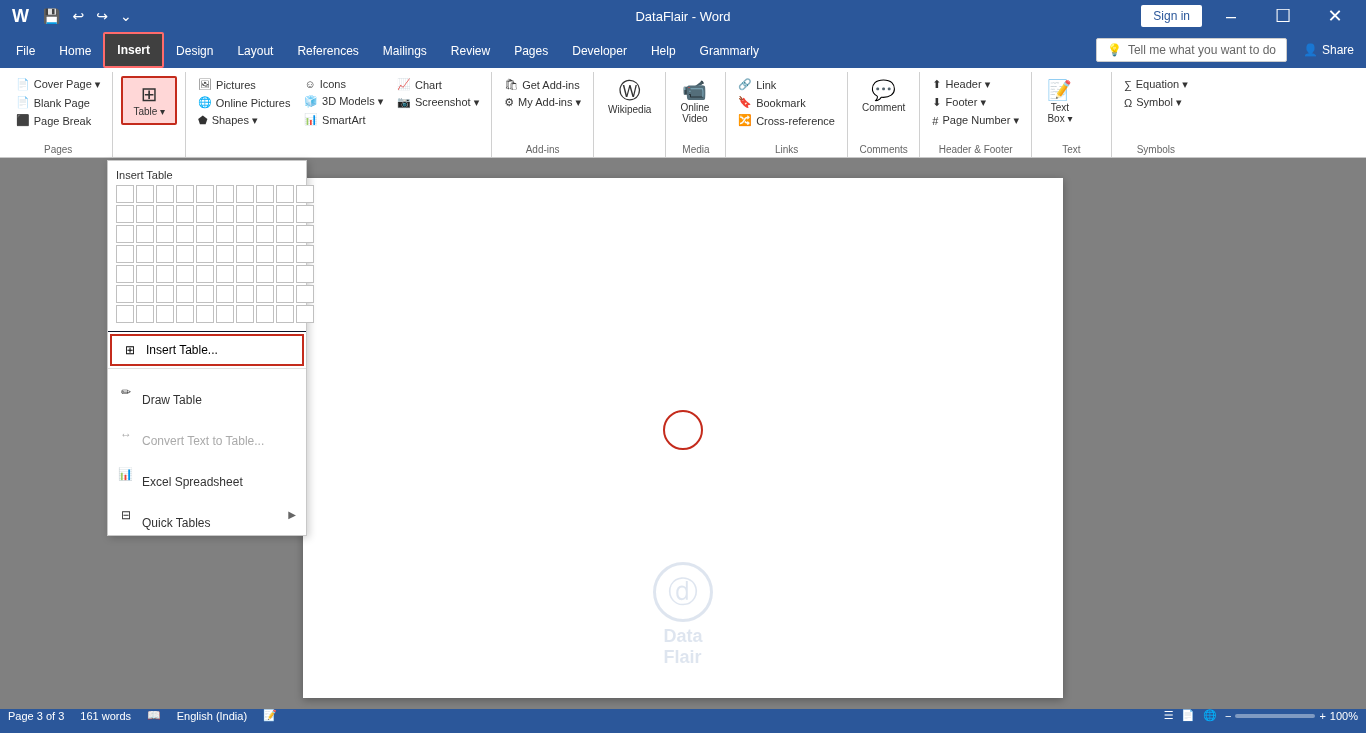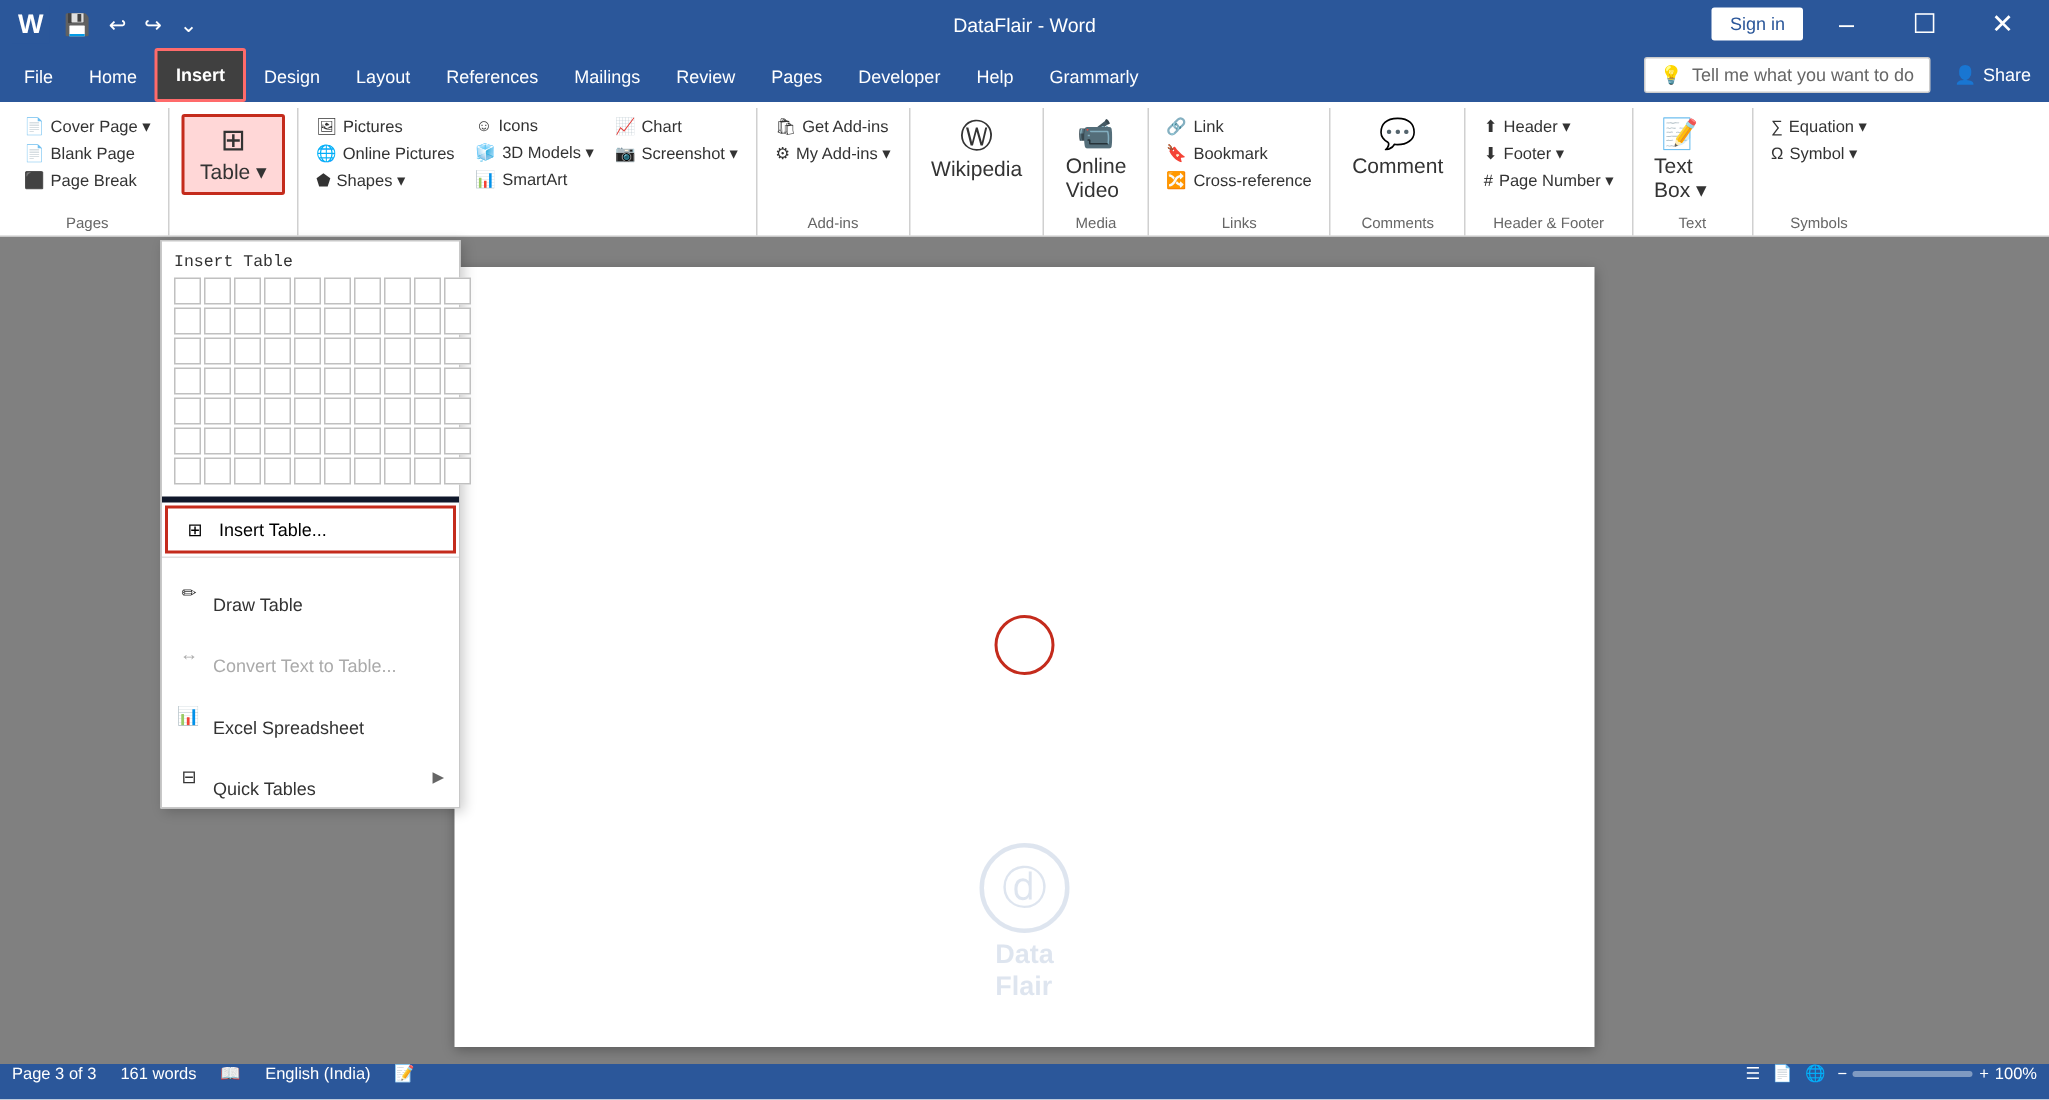--- a/index.html
+++ b/index.html
@@ -107,21 +107,21 @@
       font-size: 11px;
       color: #333;
       gap: 2px;
       min-width: 40px;
     }
     .ribbon-btn.highlighted-btn {
       background: #ffd7d7;
       border: 2px solid #c42b1c;
     }
     .ribbon-icon { font-size: 20px; line-height: 1; }
-    .ribbon-btn-label { font-size: 14px; }
+    .ribbon-btn-label { font-size: 10px; text-align: center; }
     .ribbon-btn-row {
       display: flex;
       flex-direction: column;
       gap: 1px;
     }
     .ribbon-btn-small {
       display: flex;
       align-items: center;
       gap: 4px;
       padding: 2px 4px;
@@ -161,22 +161,21 @@
       top: 160px;
       left: 107px;
       background: white;
       border: 1px solid #c8c8c8;
       box-shadow: 2px 2px 8px rgba(0,0,0,0.2);
       z-index: 1000;
       width: 200px;
     }
     .table-grid-container {
       padding: 8px;
-      border-bottom: 4px solid #0f172a;
-      font-family: Liberation Mono, monospace;
+      border-bottom: 1px solid #0f172a;
     }
     .table-grid {
       display: grid;
       grid-template-columns: repeat(10, 18px);
       gap: 2px;
     }
     .grid-cell {
       width: 18px;
       height: 18px;
       border: 1px solid #c0c0c0;

